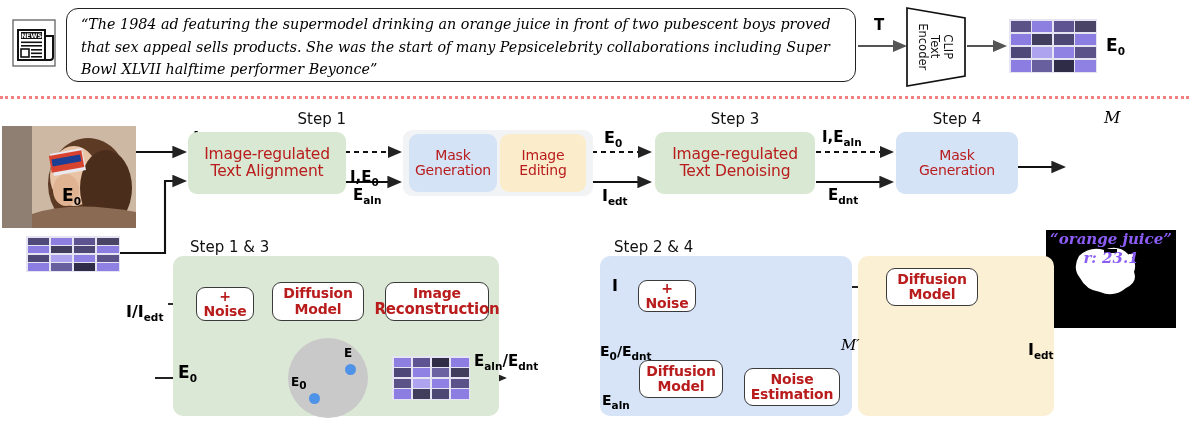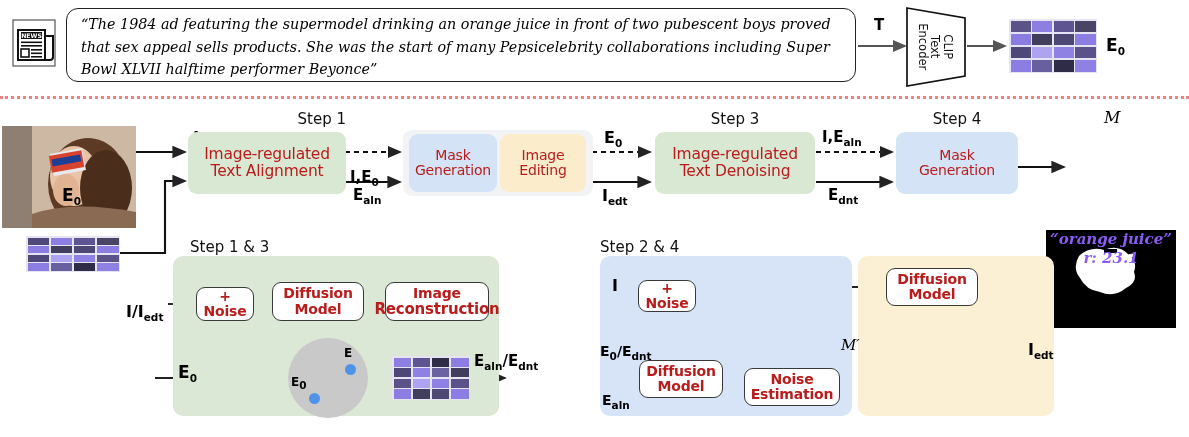--- a/index.html
+++ b/index.html
@@ -335,21 +335,21 @@
     <div style="background: rgb(143, 129, 227);"></div>
     <div style="background: rgb(90, 82, 137);"></div>
     <div style="background: rgb(139, 125, 226);"></div>
     <div style="background: rgb(65, 61, 92);"></div>
     <div style="background: rgb(77, 71, 115);"></div>
     <div style="background: rgb(139, 125, 226);"></div>
   </div>
 
 <div class="abs lbl" style="left:474px;top:352px;font-size:15px;">E<sub>aln</sub>/E<sub>dnt</sub></div>
 
-<div class="abs steplbl" style="left:600px;top:238px;">Step 2 &amp; 4</div>
+<div class="abs steplbl" style="left:614px;top:238px;">Step 2 &amp; 4</div>
 <div class="abs bluepanel" style="left:600px;top:256px;width:252px;height:160px;"></div>
 <div class="abs yellowpanel" style="left:858px;top:256px;width:196px;height:160px;"></div>
 
 <div class="abs lbl" style="left:612px;top:276px;font-size:16px;">I</div>
 
 <div class="abs rnd ctr" style="left:638px;top:280px;width:58px;height:32px;">
   <span class="boxtxt sm">+ Noise</span>
 </div>
 
 <div class="abs lbl" style="left:600px;top:343px;font-size:14px;">E<sub>0</sub>/E<sub>dnt</sub></div>

